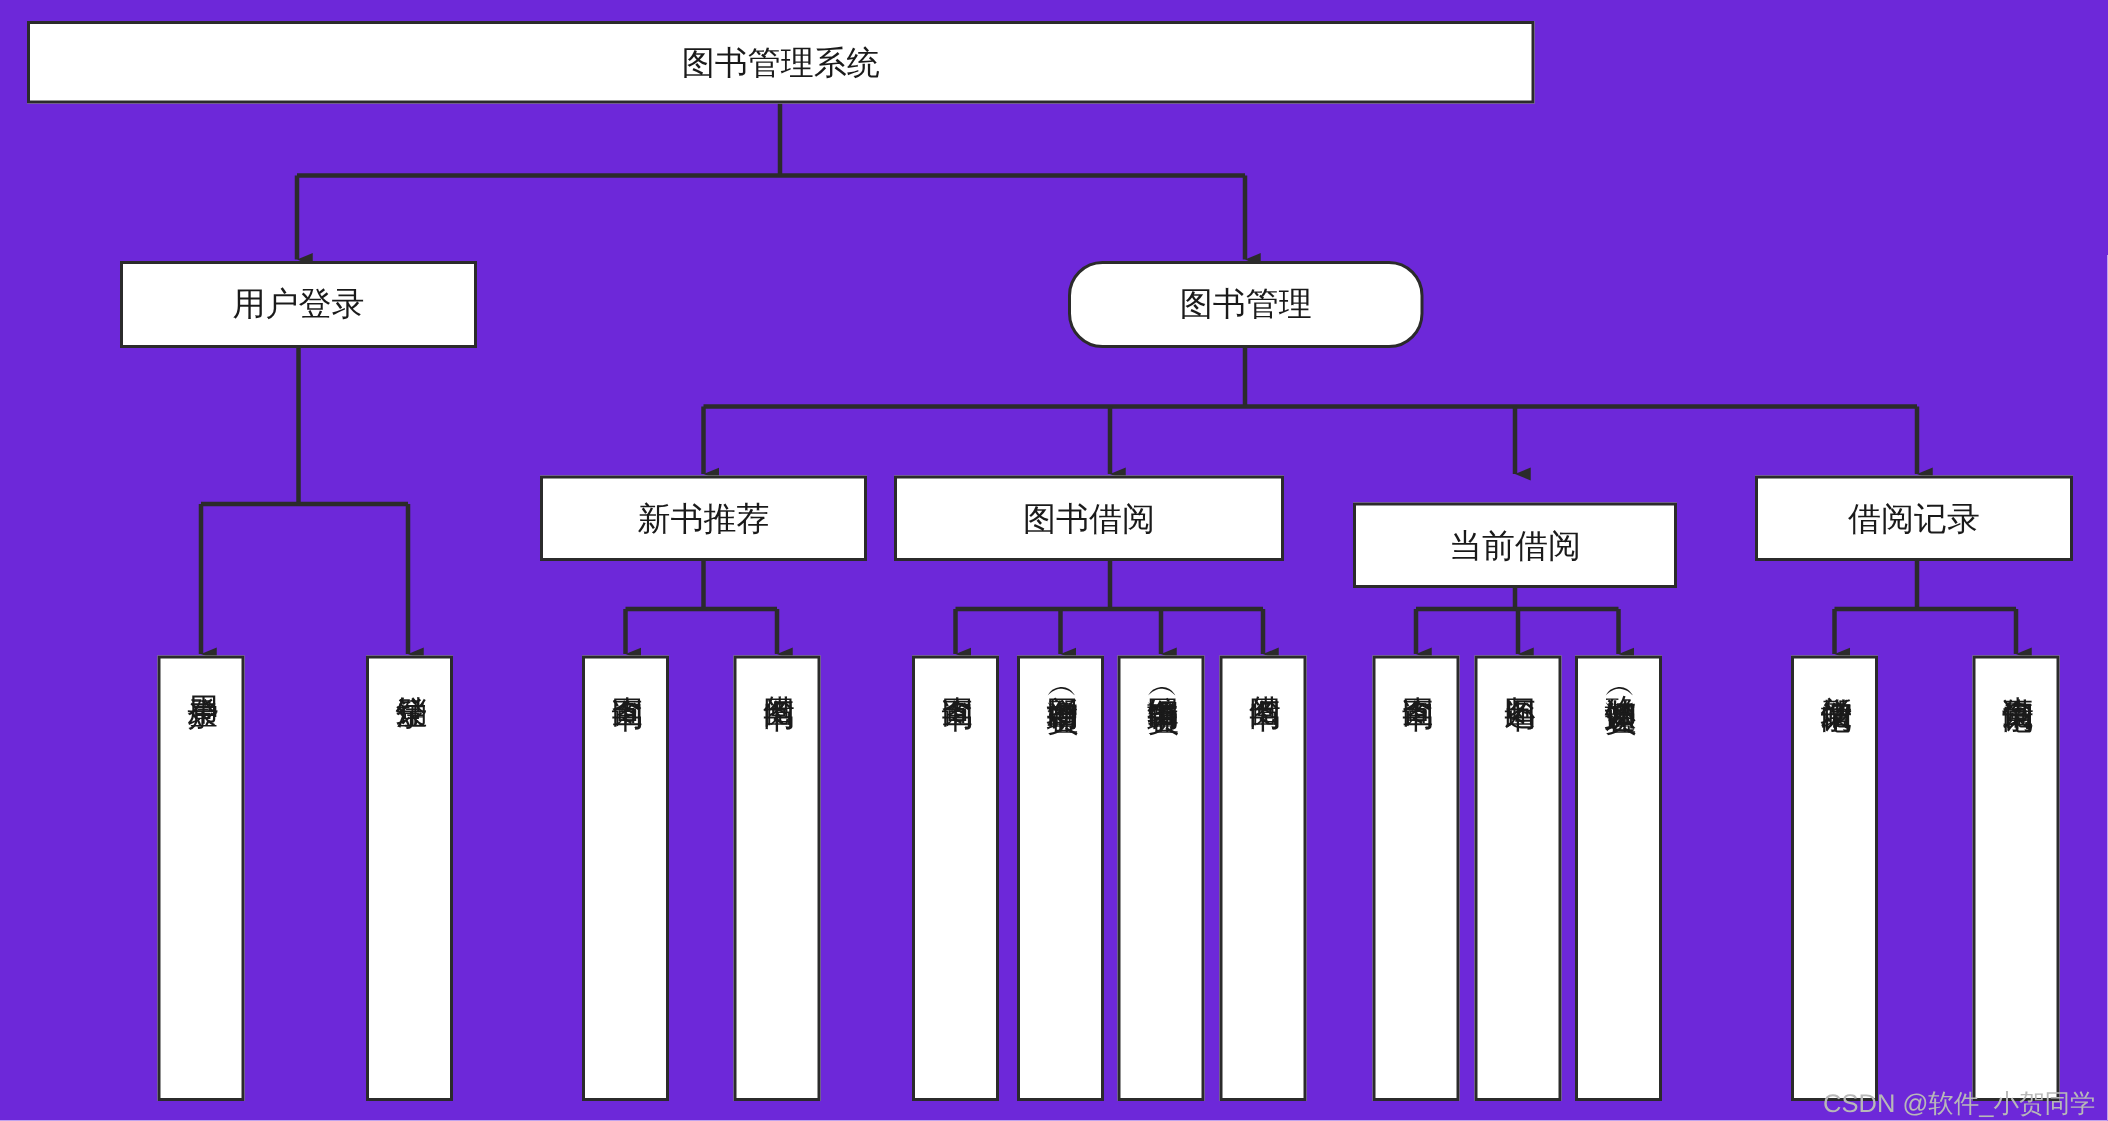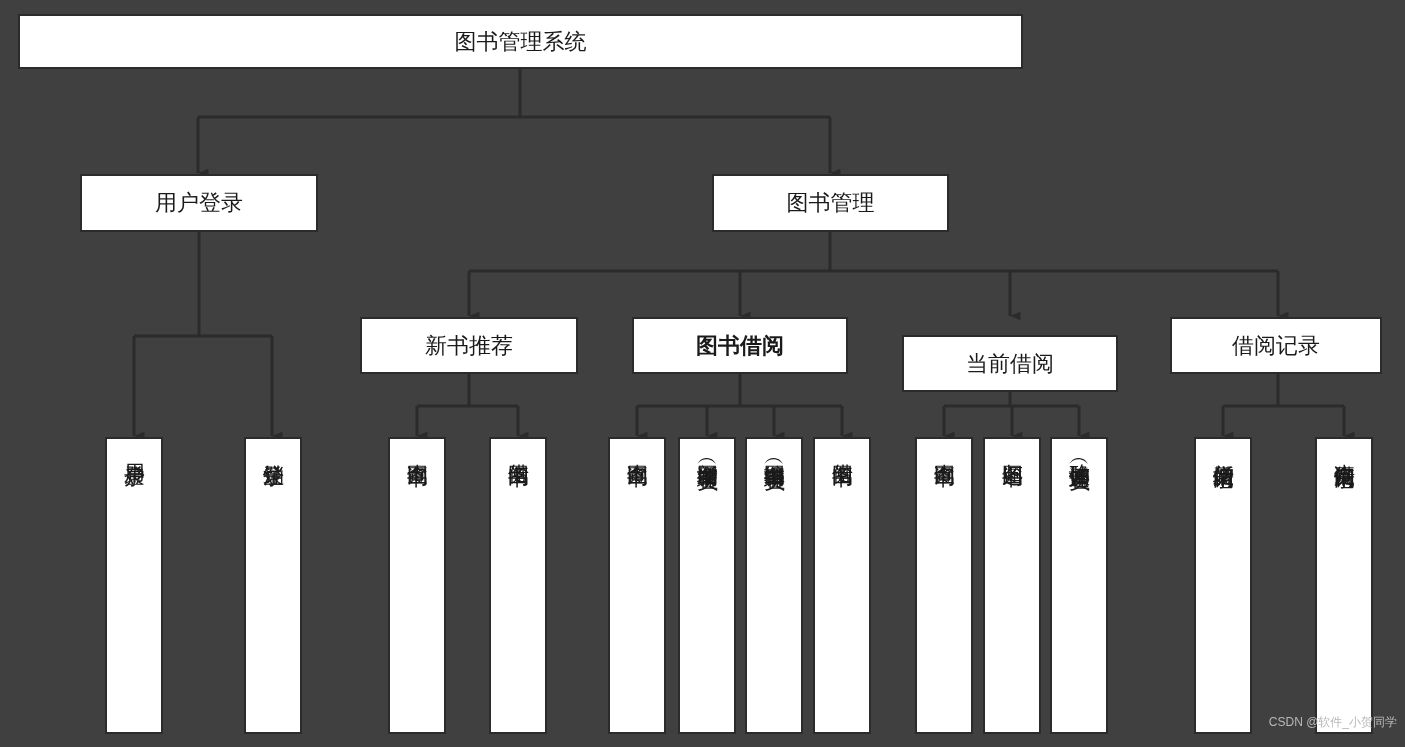--- a/index.html
+++ b/index.html
@@ -4,21 +4,21 @@
 <style>
   html, body {
     margin: 0;
     padding: 0;
     background: #ffffff;
   }
   #canvas {
     position: relative;
     width: 1405px;
     height: 747px;
-    background: #404040;
+    background: #6d28d9;
     font-family: "Liberation Sans", "DejaVu Sans", sans-serif;
     overflow: hidden;
   }
   svg#wires {
     position: absolute;
     left: 0;
     top: 0;
     width: 1405px;
     height: 747px;
   }
@@ -48,22 +48,22 @@
   .node.vert .label {
     writing-mode: vertical-rl;
     text-orientation: upright;
     font-size: 21px;
     letter-spacing: 1px;
     white-space: nowrap;
   }
   #watermark {
     position: absolute;
     right: 8px;
-    bottom: 16px;
-    font-size: 12px;
+    bottom: 0;
+    font-size: 17px;
     color: #b8b8b8;
     white-space: nowrap;
     pointer-events: none;
   }
 </style>
 </head>
 <body>
 
 <div id="canvas">
 
@@ -110,27 +110,27 @@
       </g>
   </svg>
 
   <div id="node-layer">
       <div class="node horiz" style="left: 18px; top: 14px; width: 1005px; height: 55px;">
         <span class="label">图书管理系统</span>
       </div>
       <div class="node horiz" style="left: 80px; top: 174px; width: 238px; height: 58px;">
         <span class="label">用户登录</span>
       </div>
-      <div class="node horiz" style="left: 712px; top: 174px; width: 237px; height: 58px;">
+      <div class="node horiz" style="left: 712px; top: 174px; width: 237px; height: 58px; border-radius: 23px;">
         <span class="label">图书管理</span>
       </div>
       <div class="node horiz" style="left: 360px; top: 317px; width: 218px; height: 57px;">
         <span class="label">新书推荐</span>
       </div>
-      <div class="node horiz" style="left: 632px; top: 317px; width: 216px; height: 57px; font-weight: bold;">
+      <div class="node horiz" style="left: 596px; top: 317px; width: 260px; height: 57px;">
         <span class="label">图书借阅</span>
       </div>
       <div class="node horiz" style="left: 902px; top: 317px; width: 216px; height: 57px; margin-top: 18px;">
         <span class="label">当前借阅</span>
       </div>
       <div class="node horiz" style="left: 1170px; top: 317px; width: 212px; height: 57px;">
         <span class="label">借阅记录</span>
       </div>
       <div class="node vert" style="left: 105px; top: 437px; width: 58px; height: 297px;">
         <span class="label">用户登录</span>

